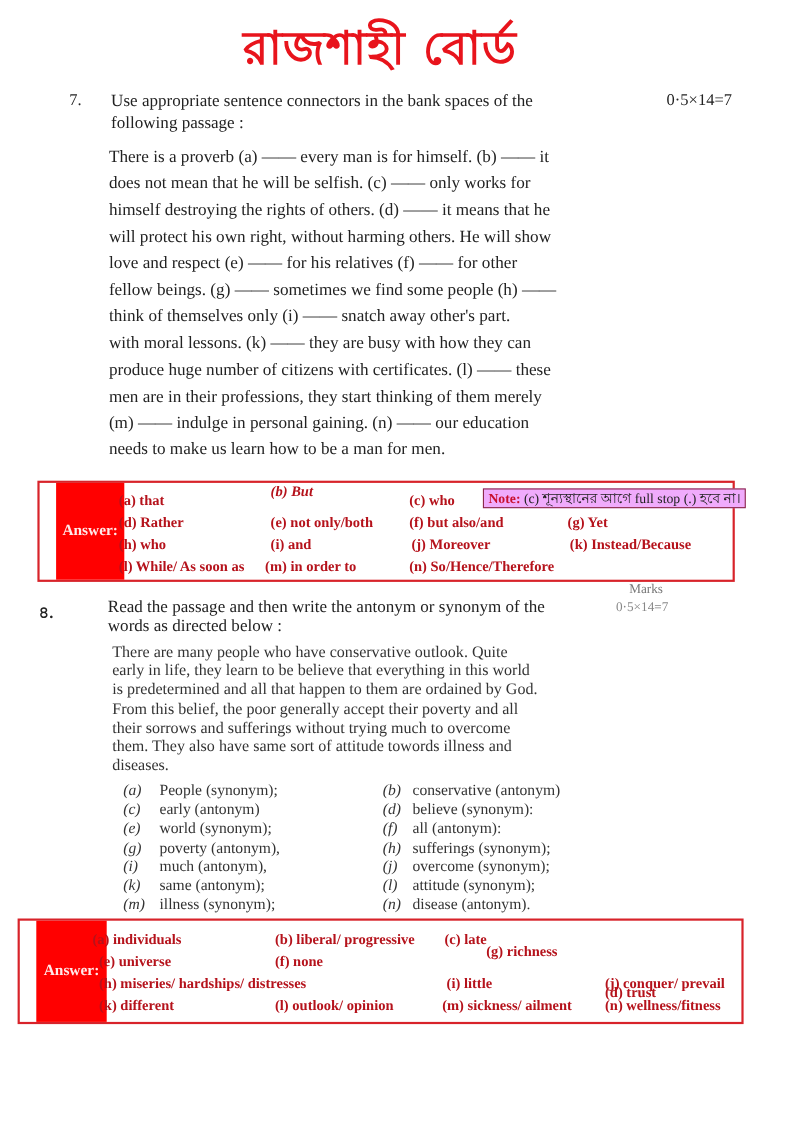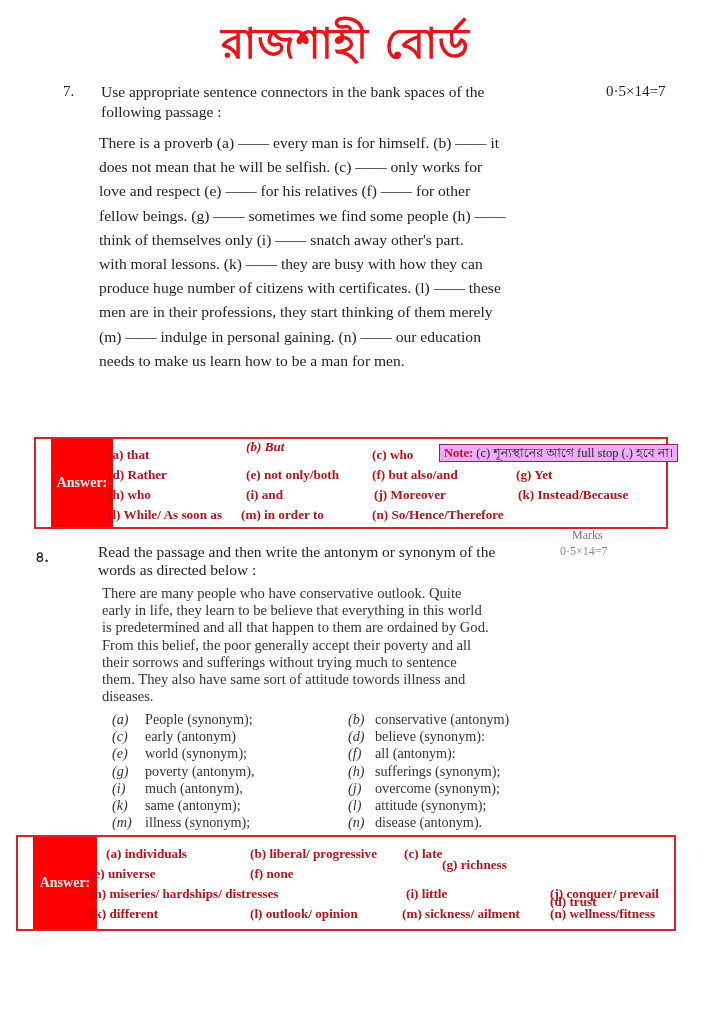--- a/index.html
+++ b/index.html
@@ -50,20 +50,22 @@
 <div class="q-num" style="left:63px; top:83px;">7.</div>
 <div class="q-text" style="left:101px; top:82px; width:470px;">
   <div>Use appropriate sentence connectors in the bank spaces of the</div>
   <div>following passage :</div>
 </div>
 <div class="q-marks" style="left:606px; top:83px;">0·5×14=7</div>
 
 <div class="passage" style="left:99px; top:131px; width:480px;">
   <div>There is a proverb (a) —— every man is for himself.  (b) —— it</div>
   <div>does not mean that he will be selfish. (c) —— only works for</div>
+  <div>himself destroying the rights of others. (d) —— it means that he</div>
+  <div>will protect his own right, without harming others. He will show</div>
   <div>love and respect (e) —— for his relatives  (f) —— for other</div>
   <div>fellow beings. (g) —— sometimes we find some people (h) ——</div>
   <div>think of themselves only (i) —— snatch away other's part.</div>
   <div>with moral lessons. (k) —— they are busy with how they can</div>
   <div>produce huge number of citizens with certificates. (l) —— these</div>
   <div>men are in their professions, they start thinking of them merely</div>
   <div>(m) —— indulge in personal gaining.  (n) —— our education</div>
   <div>needs to make us learn how to be a man for men.</div>
 </div>
 
@@ -95,21 +97,21 @@
   <div>Read the passage and then write the antonym or synonym of the</div>
   <div>words as directed below :</div>
 </div>
 <div class="q-marks" style="left:560px; top:544px; font-size:12px; color:#888;">0·5×14=7</div>
 
 <div class="passage2" style="left:102px; top:585px; width:440px;">
   <div>There are many people who have conservative outlook. Quite</div>
   <div>early in life, they learn to be believe that everything in this world</div>
   <div>is predetermined and all that happen to them are ordained by God.</div>
   <div>From this belief, the poor generally accept their poverty and all</div>
-  <div>their sorrows and sufferings without trying much to sentence</div>
+  <div>their sorrows and sufferings without trying much to overcome</div>
   <div>them. They also have same sort of attitude towords illness and</div>
   <div>diseases.</div>
 </div>
 
 <div class="items" style="left:112px; top:711px; width:230px;">
   <div class="row">
       <span class="lbl">(a)</span>
       <span class="txt">People (synonym);</span>
     </div>
   <div class="row">
@@ -164,21 +166,21 @@
       <span class="txt" style="left:27px;">attitude (synonym);</span>
     </div>
   <div class="row">
       <span class="lbl">(n)</span>
       <span class="txt" style="left:27px;">disease (antonym).</span>
     </div>
 </div>
 
 <div class="answer-box" style="left:16px; top:835px; width:656px; height:92px;">
   <div class="answer-label" style="width:64px;">Answer:</div>
-  <div class="ans" style="left:88px; top:9px;">(a) individuals</div>
+  <div class="ans" style="left:66px; top:9px;">(a) individuals</div>
   <div class="ans" style="left:232px; top:9px;">(b) liberal/ progressive</div>
   <div class="ans" style="left:386px; top:9px;">(c) late</div>
   <div class="ans" style="left:532px; top:9px;margin-top:48px;">(d) trust</div>
 
   <div class="ans" style="left:72px; top:29px;">(e) universe</div>
   <div class="ans" style="left:232px; top:29px;">(f) none</div>
   <div class="ans" style="left:386px; top:20px;margin-left:38px;">(g) richness</div>
 
   <div class="ans" style="left:72px; top:49px;">(h) miseries/ hardships/ distresses</div>
   <div class="ans" style="left:388px; top:49px;">(i) little</div>

